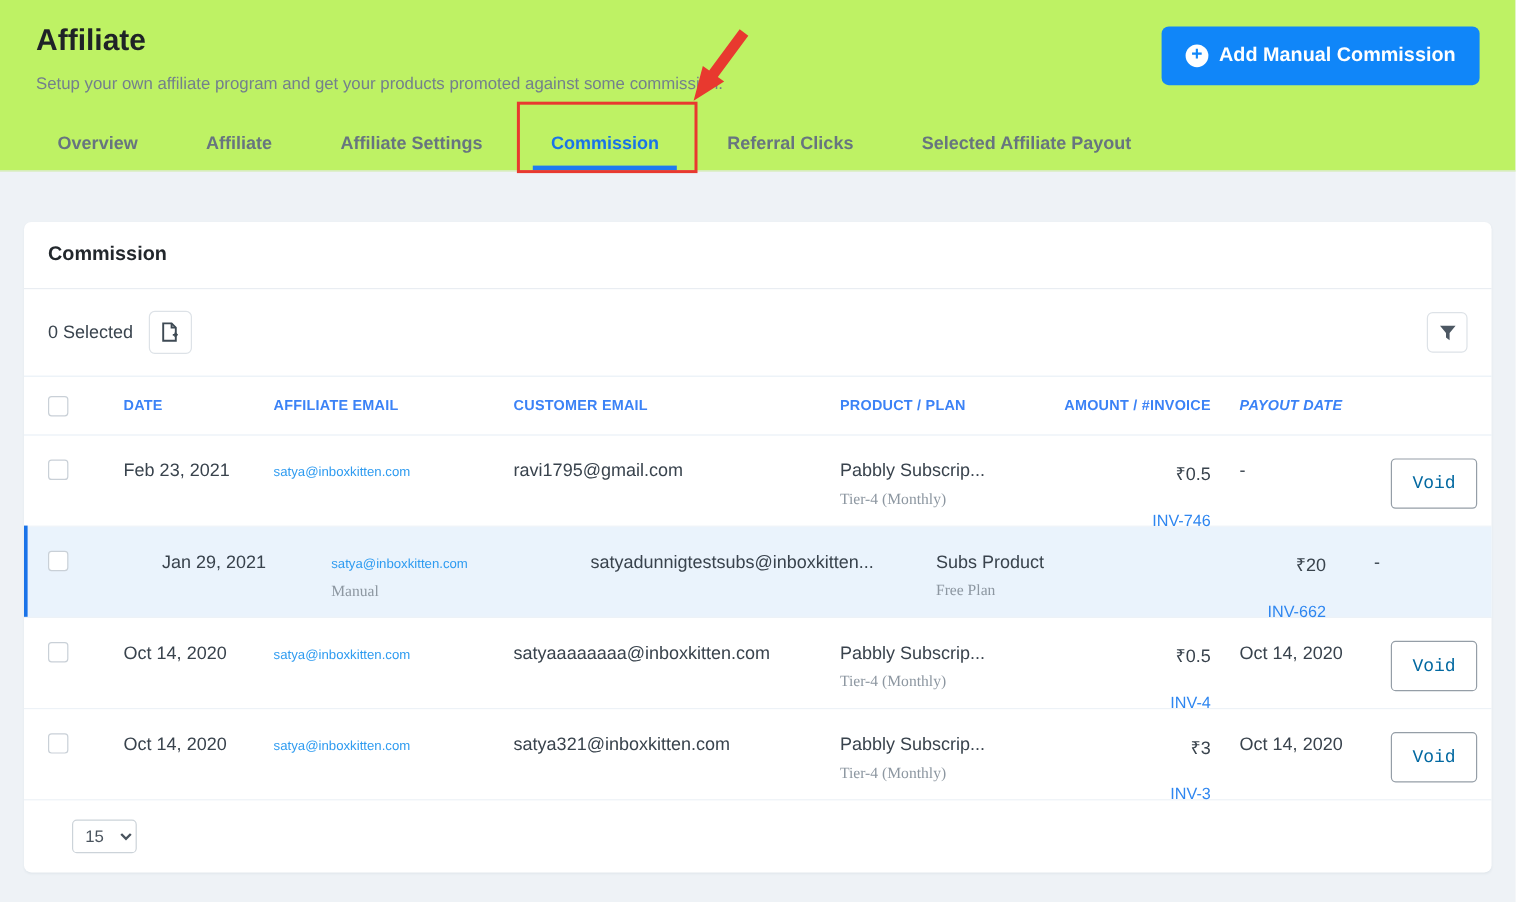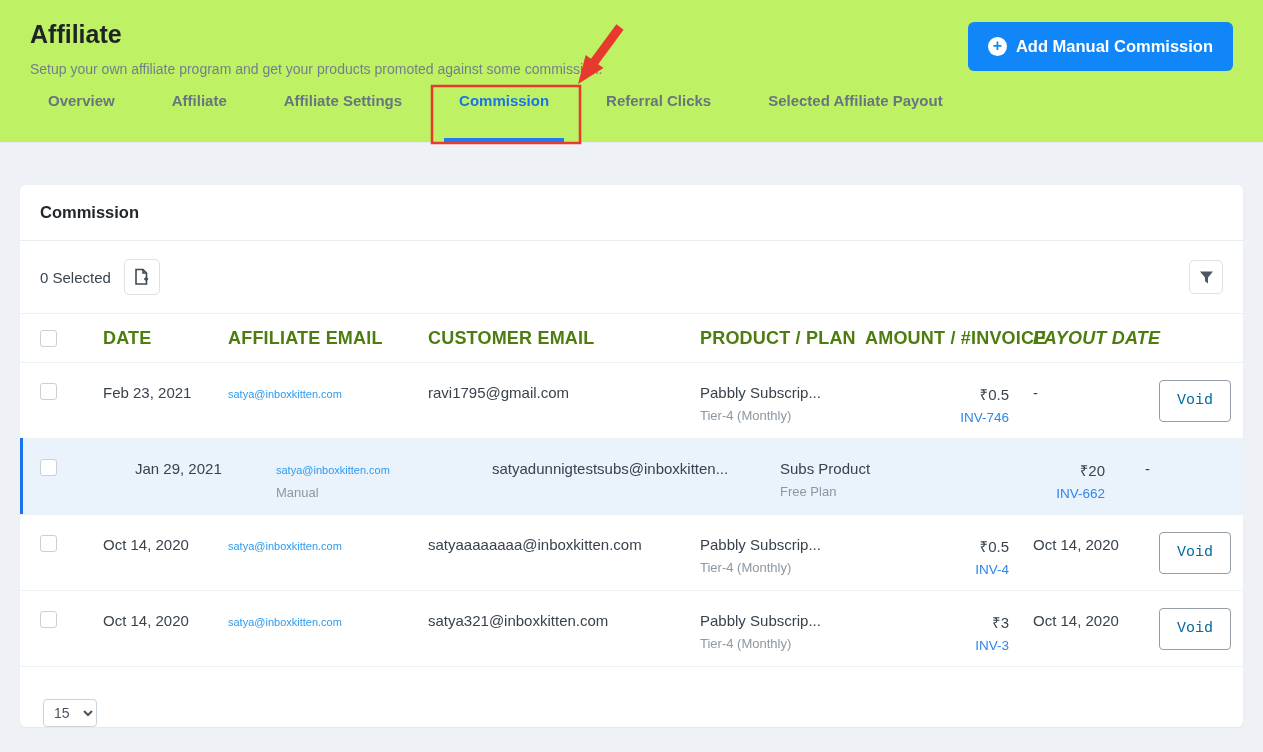--- a/index.html
+++ b/index.html
@@ -26,21 +26,21 @@
     display:flex; align-items:center; gap:9px; cursor:pointer;
   }
   .plus-circle {
     width:19px; height:19px; border-radius:50%; background:#ffffff; color:#1086f9;
     display:flex; align-items:center; justify-content:center;
     font-size:16px; font-weight:700; line-height:1; padding-bottom:1px;
   }
   
   .tabs { position:absolute; left:33px; bottom:0; display:flex; gap:27px; }
   .tab {
-    padding:12px 15px 29px; font-size:15px; font-weight:700; color:#67757f;
+    padding:12px 15px 10px; font-size:15px; font-weight:700; color:#67757f;
     cursor:pointer; border-bottom:4px solid transparent; white-space:nowrap;
   }
   .tab.active { color:#1a73e8; border-bottom-color:#1f7bef; }
   
   .card {
     position:absolute; left:20px; top:185px; width:1223px;
     background:#ffffff; border-radius:6px;
     box-shadow:0 1px 2px rgba(40,60,80,.06);
   }
   .card-header {
@@ -58,51 +58,51 @@
   .icon-btn.filter { margin-left:auto; width:34px; height:34px; }
   
   .grid-row {
     display:grid;
     grid-template-columns:55px 28px 125px 200px 272px 165px 144px 150px 1fr;
   }
   .thead {
     height:50px; align-items:center;
     border-top:1px solid #e9f0f7; border-bottom:1px solid #e9f0f7;
   }
-  .th { font-size:18px; font-weight:700; color:#4d7c0f; letter-spacing:.2px; white-space:nowrap; }
+  .th { font-size:12px; font-weight:700; color:#3b82f6; letter-spacing:.2px; white-space:nowrap; }
   .th.right { text-align:right; }
   .th.pad { padding-left:24px;font-style:italic; }
   .cell-check { padding-left:20px; }
   .checkbox {
     width:17px; height:17px; border:1px solid #c9d0d7; border-radius:3px;
     background:#fff; appearance:none; -webkit-appearance:none; cursor:pointer; display:block;
   }
   .row { height:76px; border-bottom:1px solid #edf2f7; position:relative; }
   .row > div { padding-top:21px; }
   .row .cell-check { padding-top:20px; }
   .row.highlighted { background:#eaf3fc;gap:16px; }
   .row.highlighted::before {
     content:""; position:absolute; left:0; top:-1px; bottom:0; width:3px; background:#1a73e8;
   }
   .dot { width:12px; height:12px; border-radius:50%; margin-top:3px; }
   .cell-main { font-size:15px; color:#39434d; white-space:nowrap; }
-  .cell-sub { font-size:13px; color:#8d97a1; margin-top:7px; }
+  .cell-sub { font-size:13px; color:#8d97a1; margin-top:7px;font-family:Liberation Serif, serif; }
   .link { font-size:11px; color:#2e9bf0; text-decoration:none; cursor:pointer; display:inline-block; }
   .cell-amount { text-align:right; }
-  .inv-link { font-size:13.5px; color:#2e86f0; text-decoration:none; cursor:pointer; display:inline-block; margin-top:6px; }
+  .inv-link { font-size:13.5px; color:#2e86f0; text-decoration:none; cursor:pointer; display:inline-block; margin-top:22px; }
   .cell-payout { padding-left:24px; font-size:15px; color:#39434d; white-space:nowrap; }
   .cell-action { display:flex; align-items:center; justify-content:flex-end; padding-right:20px; padding-top:0 !important; }
   .void-btn {
     min-width:64px; height:42px; background:transparent;
     border:1px solid #959ea7; border-radius:4px;
     font-family:Liberation Mono, monospace;
     font-size:15px; color:#0369a1; cursor:pointer; padding:0 17px;
   }
   
-  .card-footer { height:60px; display:flex; align-items:flex-end; padding-left:23px; }
+  .card-footer { height:60px; display:flex; align-items:center; padding-left:40px; }
   .page-size-select {
     width:54px; height:28px; border:1px solid #ccd3d9; border-radius:4px;
     font-family:"Liberation Sans", sans-serif;
     font-size:14px; color:#4a545e; padding-left:6px; background:#fff; cursor:pointer;
   }
   
   .annotation-layer { position:absolute; left:0; top:0; width:1263px; height:752px; pointer-events:none; }
 </style>
 </head>
 <body>

